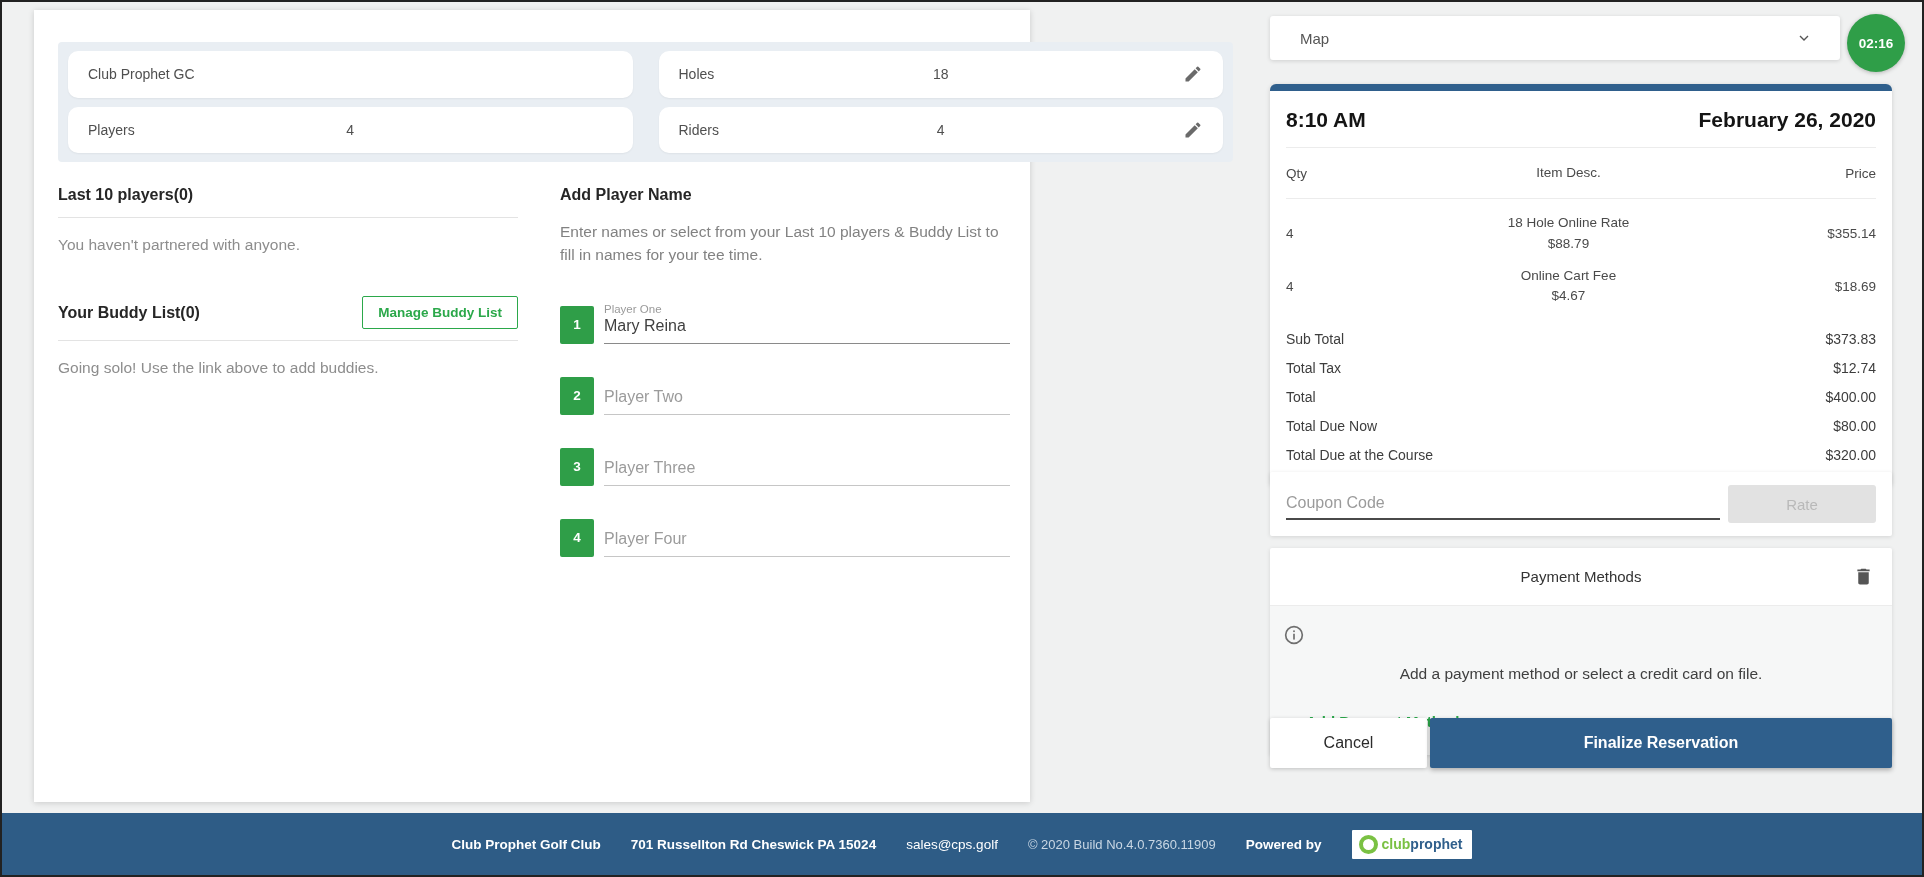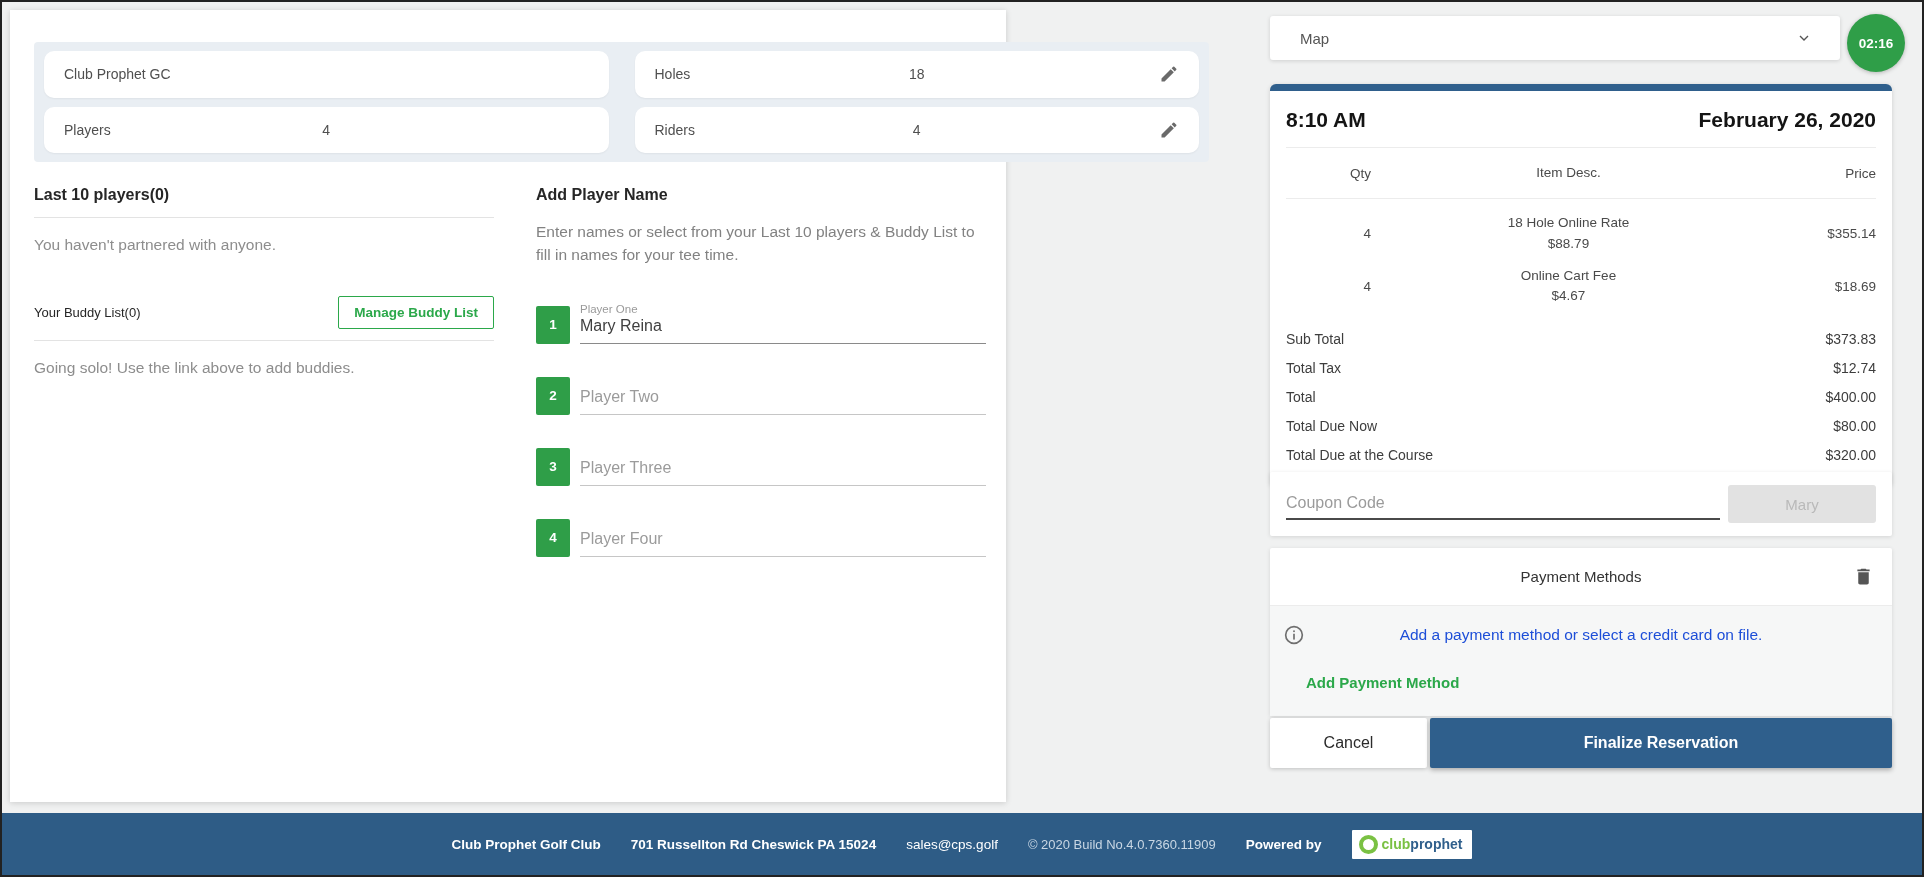--- a/index.html
+++ b/index.html
@@ -2,42 +2,42 @@
 <html><head>
 <meta charset="utf-8">
 <style>
   * { margin:0; padding:0; box-sizing:border-box; }
   html,body { background:#e8e8e8; }
   body { font-family:"Liberation Sans", sans-serif; }
   .viewport { position:relative; width:1924px; height:877px; background:#f0f1f1;
               border:2px solid #222; overflow:hidden; }
 
   
-  .main-panel { position:absolute; left:8px; top:8px; width:996px; height:792px;
+  .main-panel { position:absolute; left:32px; top:8px; width:996px; height:792px;
                 background:#fff; box-shadow:0 1px 6px rgba(0,0,0,.16); }
 
   .top-cards { position:absolute; left:24px; top:32px; width:1175px; height:120px;
                background:#e9eef3; border-radius:4px; padding:9px 10px;
                display:grid; grid-template-columns:1fr 1fr; gap:9px 26px; }
   .card { position:relative; background:#fff; border-radius:10px; display:flex;
           align-items:center; padding:0 20px; box-shadow:0 1px 2px rgba(0,0,0,.05); }
   .card .lbl { font-size:14px; color:#4f4f4f; }
   .card .val { position:absolute; left:50%; transform:translateX(-50%);
                font-size:14px; color:#4f4f4f; }
   .card .edit { margin-left:auto; width:20px; height:20px; cursor:pointer; }
   .card .edit svg { width:20px; height:20px; fill:#6a6a6a; }
 
   .content { position:absolute; left:24px; top:176px; right:20px; display:flex; gap:42px; }
   .left-col { width:460px; flex:0 0 460px; }
   .sec-title { font-size:16px; font-weight:bold; color:#262626; padding-bottom:13px;
                border-bottom:1px solid #e3e3e3; }
   .gray-text { font-size:15.5px; color:#8d8d8d; margin-top:18px; }
   .buddy-head { margin-top:42px; display:flex; align-items:center; justify-content:space-between;
                 padding-bottom:11px; border-bottom:1px solid #e3e3e3; }
-  .buddy-title { font-size:13px; font-weight:normal; color:#262626; }
+  .buddy-title { font-size:16px; font-weight:bold; color:#262626; }
   .manage-btn { background:#fff; border:1px solid #2ba84a; color:#2ba84a; font-weight:bold;
                 font-size:13.5px; padding:8px 15px; border-radius:2px; cursor:pointer;
                 font-family:"Liberation Sans", sans-serif; }
 
   .mid-col { flex:1; }
   .instructions { font-size:15.5px; color:#828282; line-height:1.5; margin-top:16px; max-width:665px; }
   .player-row { display:flex; align-items:flex-end; margin-top:33px; }
   .player-row.first { margin-top:36px; }
   .p-badge { width:34px; height:38px; background:#2f9e48; border-radius:2px; color:#fff;
              font-size:13.5px; font-weight:bold; display:flex; align-items:center;
@@ -61,21 +61,21 @@
            font-size:13.5px; font-weight:bold; box-shadow:0 1px 4px rgba(0,0,0,.25); }
 
   .summary-card { position:absolute; left:0; top:82px; width:622px; background:#fff;
                   border-top:7px solid #2f5f8c; border-radius:6px 6px 2px 2px;
                   box-shadow:0 1px 5px rgba(0,0,0,.14); padding:0 16px; }
   .sum-head { display:flex; justify-content:space-between; align-items:center;
               padding:17px 0 15px; border-bottom:1px solid #ececec; }
   .sum-time, .sum-date { font-size:21px; font-weight:bold; color:#141414; }
   .t-row { display:grid; grid-template-columns:85px 1fr 110px; align-items:center; }
   .t-head { padding:15px 0; font-size:13.5px; color:#4a4a4a; border-bottom:1px solid #ececec; }
-  .c-qty { text-align:right; }
+  .c-qty { text-align:left; }
   .c-desc { text-align:center; line-height:1.5; }
   .c-price { text-align:right; }
   .t-items { padding:8px 0 4px; }
   .t-item { padding:6px 0; font-size:13.5px; color:#4a4a4a; }
   .totals { padding:8px 0 16px; }
   .tot-row { display:flex; justify-content:space-between; padding:6.5px 0;
              font-size:14px; color:#3d3d3d; }
 
   .coupon-card { position:absolute; left:0; top:470px; width:622px; height:64px; background:#fff;
                  box-shadow:0 1px 4px rgba(0,0,0,.12); display:flex; align-items:center;
@@ -89,21 +89,21 @@
 
   .payment-card { position:absolute; left:0; top:546px; width:622px; background:#fff;
                   box-shadow:0 1px 4px rgba(0,0,0,.12); border-radius:2px; }
   .pay-header { height:58px; display:flex; align-items:center; justify-content:center;
                 position:relative; font-size:15px; color:#333; border-bottom:1px solid #ececec; }
   .trash { position:absolute; right:18px; top:18px; width:21px; height:21px; cursor:pointer; }
   .trash svg { width:21px; height:21px; fill:#555; }
   .pay-info { background:#f6f7f7; padding:20px 20px 24px; position:relative; }
   .info-icon { position:absolute; left:14px; top:19px; width:20px; height:20px; }
   .info-icon svg { width:20px; height:20px; }
-  .info-text { text-align:center; font-size:15.5px; color:#1d4ed8; }
+  .info-text { text-align:center; font-size:15.5px; color:#404040;margin-top:39px; }
   .add-pay { display:inline-block; margin:30px 0 0 16px; color:#2ba84a; font-weight:bold;
              font-size:15px; cursor:pointer; text-decoration:none; }
 
   .btn-row { position:absolute; left:0; top:716px; width:622px; display:flex; }
   .cancel-btn { width:157px; height:50px; background:#fff; border:none; border-radius:2px;
                 box-shadow:0 1px 4px rgba(0,0,0,.2); font-size:16px; color:#2b2b2b;
                 font-family:"Liberation Sans", sans-serif; cursor:pointer; }
   .finalize-btn { flex:1; margin-left:3px; height:50px; background:#2f5f8c; border:none;
                   border-radius:2px; color:#fff; font-weight:bold; font-size:16px;
                   box-shadow:0 2px 5px rgba(0,0,0,.3);
@@ -265,21 +265,21 @@
         </div>
         <div class="tot-row">
           <span>Total Due at the Course</span>
           <span>$320.00</span>
         </div>
       </div>
     </div>
 
     <div class="coupon-card">
       <input class="coupon-input" type="text" placeholder="Coupon Code" style="">
-      <button class="apply-btn" disabled="">Mary</button>
+      <button class="apply-btn" disabled="">Rate</button>
     </div>
 
     <div class="payment-card">
       <div class="pay-header">
         <span>Payment Methods</span>
         <span class="trash">
           <svg viewBox="0 0 24 24">
               <path d="M6 19c0 1.1.9 2 2 2h8c1.1 0 2-.9 2-2V7H6v12zM19 4h-3.5l-1-1h-5l-1 1H5v2h14V4z"></path>
             </svg>
         </span>

